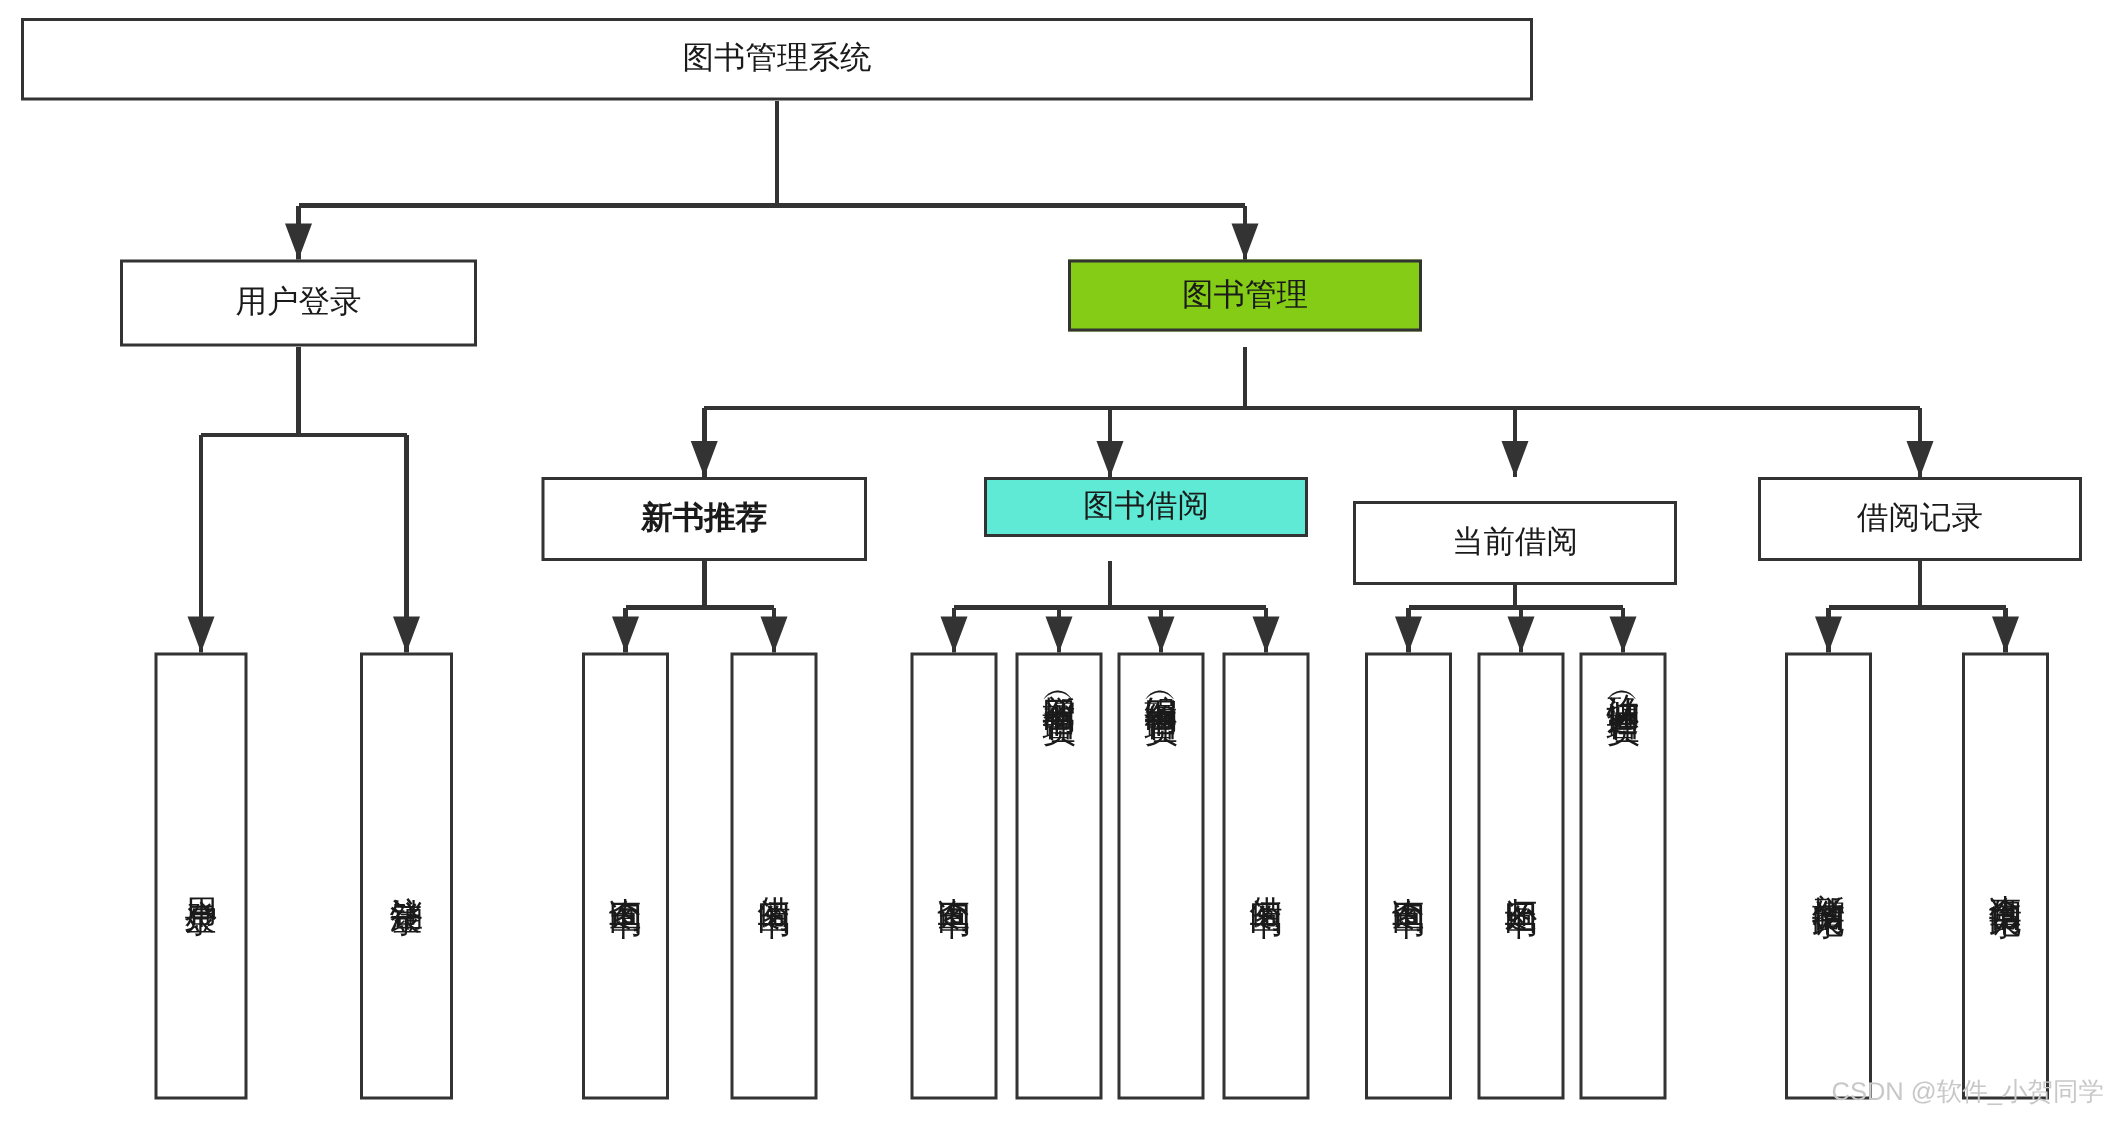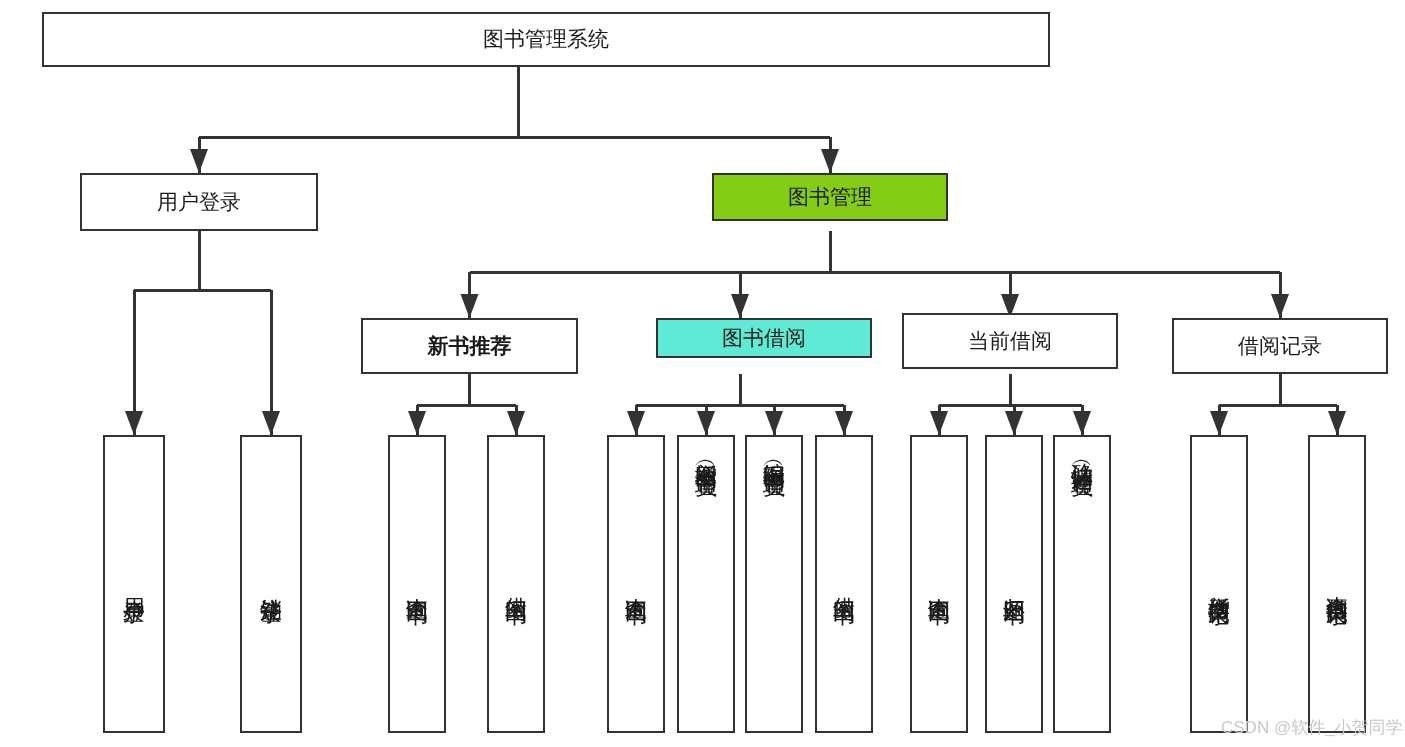--- a/index.html
+++ b/index.html
@@ -120,36 +120,36 @@
       <line x1="1082" y1="405" x2="1082" y2="435" stroke="#333333" stroke-width="3" shape-rendering="crispEdges"></line>
       <path d="M 1073 411 L 1091 411 L 1082 435 Z" fill="#333333"></path>
       <line x1="1280" y1="374" x2="1280" y2="405" stroke="#333333" stroke-width="3" shape-rendering="crispEdges"></line>
       <line x1="1219" y1="405" x2="1337" y2="405" stroke="#333333" stroke-width="3" shape-rendering="crispEdges"></line>
       <line x1="1219" y1="405" x2="1219" y2="435" stroke="#333333" stroke-width="3" shape-rendering="crispEdges"></line>
       <path d="M 1210 411 L 1228 411 L 1219 435 Z" fill="#333333"></path>
       <line x1="1337" y1="405" x2="1337" y2="435" stroke="#333333" stroke-width="3" shape-rendering="crispEdges"></line>
       <path d="M 1328 411 L 1346 411 L 1337 435 Z" fill="#333333"></path>
     </svg>
   <div id="nodes">
-      <div class="node horizontal" style="left: 14px; top: 12px; width: 1008px; height: 55px; border-color: rgb(51, 51, 51); background: rgb(255, 255, 255); color: rgb(26, 26, 26); margin-left: 28px;">
+      <div class="node horizontal" style="left: 14px; top: 12px; width: 1008px; height: 55px; border-color: rgb(51, 51, 51); background: rgb(255, 255, 255); color: rgb(26, 26, 26);">
         <span class="label">图书管理系统</span>
       </div>
       <div class="node horizontal" style="left: 80px; top: 173px; width: 238px; height: 58px; border-color: rgb(51, 51, 51); background: rgb(255, 255, 255); color: rgb(26, 26, 26);">
         <span class="label">用户登录</span>
       </div>
       <div class="node horizontal" style="left: 712px; top: 173px; width: 236px; height: 48px; border-color: rgb(51, 51, 51); background: #84cc16; color: rgb(26, 26, 26);">
         <span class="label">图书管理</span>
       </div>
       <div class="node horizontal" style="left: 361px; top: 318px; width: 217px; height: 56px; border-color: rgb(51, 51, 51); background: rgb(255, 255, 255); color: rgb(26, 26, 26); font-weight: bold;">
         <span class="label">新书推荐</span>
       </div>
       <div class="node horizontal" style="left: 656px; top: 318px; width: 216px; height: 40px; border-color: rgb(51, 51, 51); background: #5eead4; color: rgb(26, 26, 26);">
         <span class="label">图书借阅</span>
       </div>
-      <div class="node horizontal" style="left: 902px; top: 313px; width: 216px; height: 56px; border-color: rgb(51, 51, 51); background: rgb(255, 255, 255); color: rgb(26, 26, 26);">
+      <div class="node horizontal" style="left: 902px; top: 334px; width: 216px; height: 56px; border-color: rgb(51, 51, 51); background: rgb(255, 255, 255); color: rgb(26, 26, 26);">
         <span class="label">当前借阅</span>
       </div>
       <div class="node horizontal" style="left: 1172px; top: 318px; width: 216px; height: 56px; border-color: rgb(51, 51, 51); background: rgb(255, 255, 255); color: rgb(26, 26, 26);">
         <span class="label">借阅记录</span>
       </div>
       <div class="node vertical centered" style="left: 103px; top: 435px; width: 62px; height: 298px; border-color: rgb(51, 51, 51); background: rgb(255, 255, 255); color: rgb(26, 26, 26);">
         <span class="label">用户登录</span>
       </div>
       <div class="node vertical centered" style="left: 240px; top: 435px; width: 62px; height: 298px; border-color: rgb(51, 51, 51); background: rgb(255, 255, 255); color: rgb(26, 26, 26);">
         <span class="label">注销登录</span>

